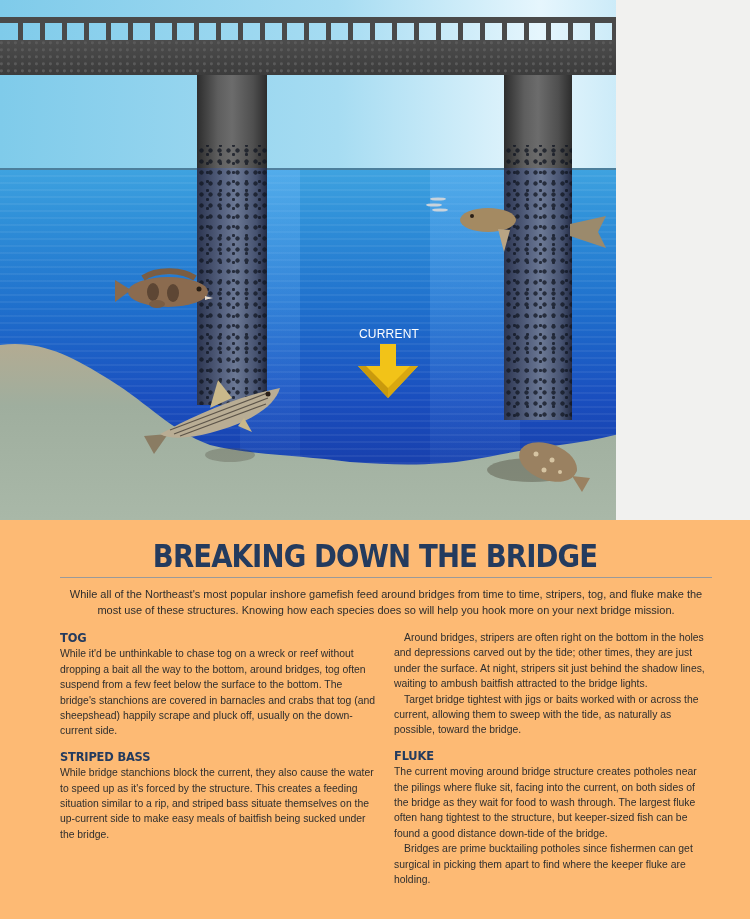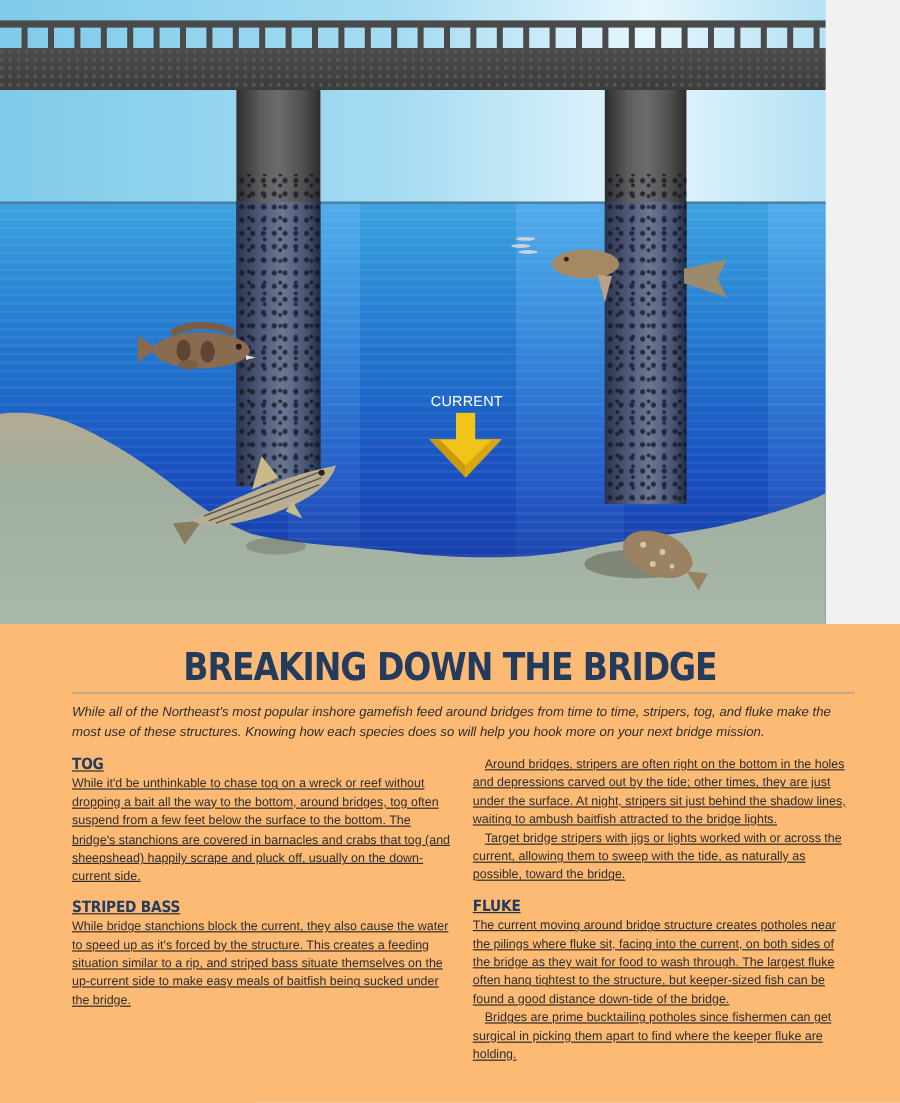--- a/index.html
+++ b/index.html
@@ -1,20 +1,20 @@
 <!DOCTYPE html>
 <html><head>
 <meta charset="utf-8">
 <style>
   * { box-sizing: border-box; margin: 0; padding: 0; }
   html, body { width: 750px; height: 919px; overflow: hidden; background: #f1f1ef; }
   body { position: relative; font-family: "Liberation Sans", sans-serif; }
 
   
-  .illustration { position: absolute; left: 0; top: 0; width: 688px; height: 520px; overflow: hidden; }
+  .illustration { position: absolute; left: 0; top: 0; width: 616px; height: 520px; overflow: hidden; }
   .sky { position: absolute; left: 0; top: 0; width: 750px; height: 170px;
          background: linear-gradient(90deg, #7fcbea 0%, #a6dcf2 45%, #e6f6fd 72%, #9fd8f0 100%); }
   .water { position: absolute; left: 0; top: 168px; width: 750px; height: 352px;
            background: linear-gradient(180deg, #3fa3e0 0%, #2f8fd8 15%, #1f6fcc 40%, #1a4fbf 65%, #16339e 100%); }
   .water::before { content:""; position:absolute; inset:0;
      background: repeating-linear-gradient(180deg, rgba(255,255,255,0.06) 0 2px, transparent 2px 7px); }
   .ray { position:absolute; top:0; width:60px; height:352px;
          background: linear-gradient(180deg, rgba(120,190,255,0.35), rgba(120,190,255,0)); }
   .surface-line { position:absolute; left:0; top:168px; width:750px; height:2px; background:#4d6d7f; opacity:.7; }
 
@@ -40,26 +40,26 @@
   .current-arrow { position:absolute; left:356px; top:344px; width:64px; height:56px; }
 
   .fish { position:absolute; }
 
   
   .article { position:absolute; left:0; top:520px; width:750px; height:505px; background:#fdba74; }
   .title { position:absolute; left:0; top:17px; width:750px; text-align:center;
            font-family: "DejaVu Sans", sans-serif; font-weight:bold; font-size:32px; letter-spacing:-1px;
            color:#243b5e; transform: scaleX(0.86); transform-origin:center; }
   .rule { position:absolute; left:60px; top:57px; width:652px; height:1px; background:#9a9a9a; }
-  .intro { position:absolute; left:60px; top:66px; width:652px; text-align:left;
-           font-style:italic; font-size:11px; line-height:16px; color:#2d2d2d; }
+  .intro { position:absolute; left:60px; top:66px; width:652px; text-align:center;
+           font-size:11px; line-height:16px; color:#2d2d2d; }
 
   .col { position:absolute; top:110px; width:318px; font-size:10.4px; line-height:15.4px; color:#2e2e2e; }
-  .col.left { left:60px;text-decoration:underline; }
-  .col.right { left:394px;text-decoration:underline; }
+  .col.left { left:60px; }
+  .col.right { left:394px; }
   .col h3 { font-family: "DejaVu Sans", sans-serif; font-weight:bold; font-size:13px; color:#243b5e;
             transform: scaleX(0.88); transform-origin:left; margin-bottom:1px; letter-spacing:-0.2px; }
   .col p { text-indent: 0; }
   .col p.indent { text-indent: 10px; }
   .col .gap { height:10px; }
 </style>
 </head>
 <body>
 
 <div class="illustration">
@@ -193,19 +193,19 @@
   <div class="col left">
     <h3>TOG</h3>
     <p>While it'd be unthinkable to chase tog on a wreck or reef without dropping a bait all the way to the bottom, around bridges, tog often suspend from a few feet below the surface to the bottom. The bridge's stanchions are covered in barnacles and crabs that tog (and sheepshead) happily scrape and pluck off, usually on the down-current side.</p>
     <div class="gap"></div>
     <h3>STRIPED BASS</h3>
     <p>While bridge stanchions block the current, they also cause the water to speed up as it's forced by the structure. This creates a feeding situation similar to a rip, and striped bass situate themselves on the up-current side to make easy meals of baitfish being sucked under the bridge.</p>
   </div>
 
   <div class="col right">
     <p class="indent">Around bridges, stripers are often right on the bottom in the holes and depressions carved out by the tide; other times, they are just under the surface. At night, stripers sit just behind the shadow lines, waiting to ambush baitfish attracted to the bridge lights.</p>
-    <p class="indent">Target bridge stripers with jigs or lights worked with or across the current, allowing them to sweep with the tide, as naturally as possible, toward the bridge.</p>
+    <p class="indent">Target bridge tightest with jigs or baits worked with or across the current, allowing them to sweep with the tide, as naturally as possible, toward the bridge.</p>
     <div class="gap"></div>
     <h3>FLUKE</h3>
     <p>The current moving around bridge structure creates potholes near the pilings where fluke sit, facing into the current, on both sides of the bridge as they wait for food to wash through. The largest fluke often hang tightest to the structure, but keeper-sized fish can be found a good distance down-tide of the bridge.</p>
     <p class="indent">Bridges are prime bucktailing potholes since fishermen can get surgical in picking them apart to find where the keeper fluke are holding.</p>
   </div>
 </div>
 
 </body></html>

